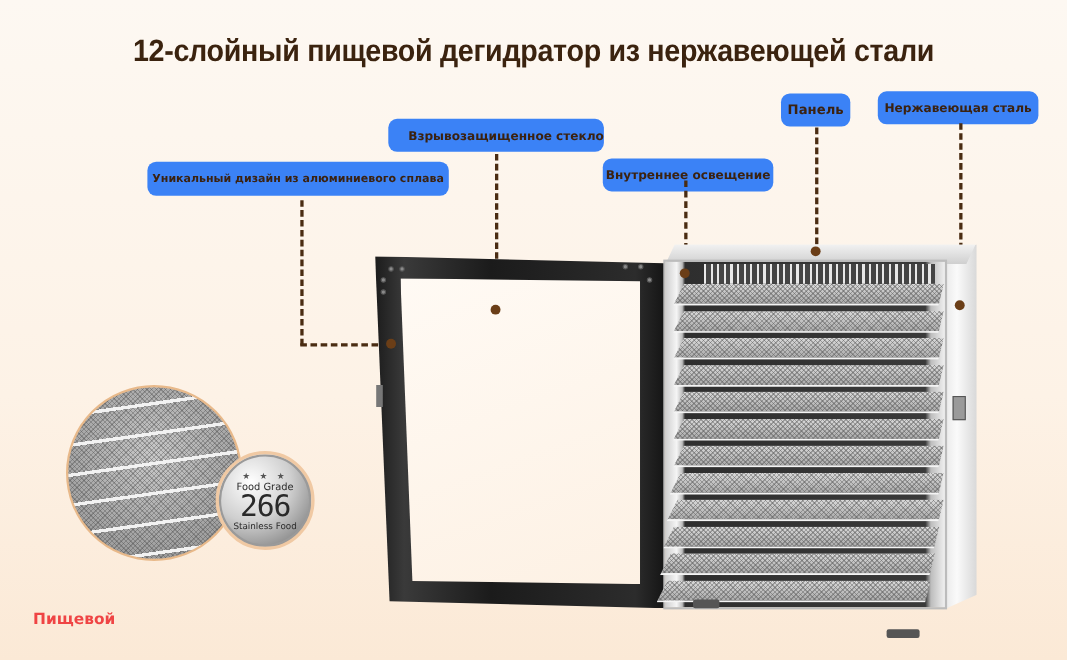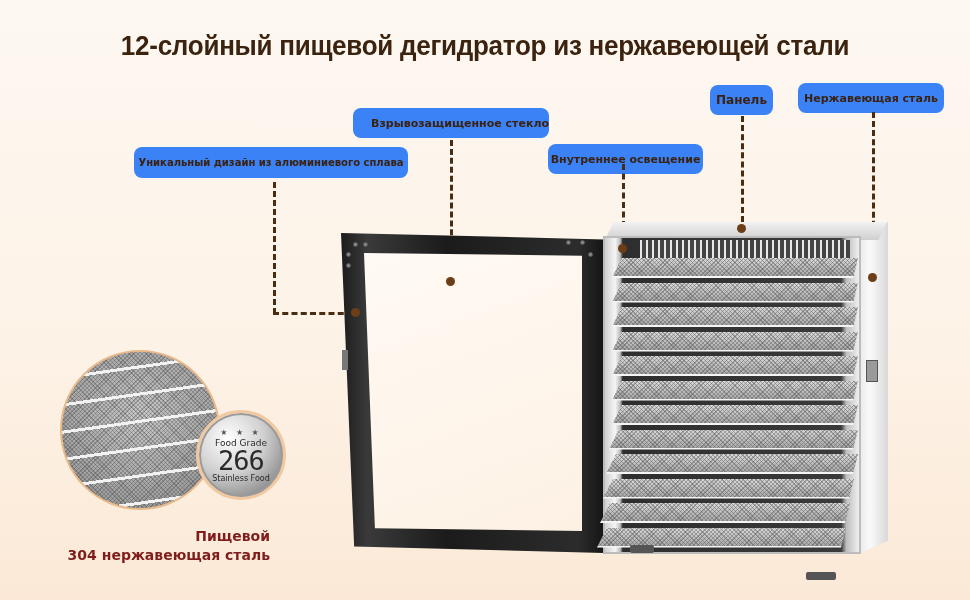--- a/index.html
+++ b/index.html
@@ -88,22 +88,22 @@
     background: radial-gradient(circle at 35% 30%, #ffffff, #cfcfcf 45%, #8c8c8c 80%, #5e5e5e);
     border: 3px solid #f0c9a3; box-shadow: 0 0 0 2px #9a9a9a inset;
     display: flex; flex-direction: column; align-items: center; justify-content: center;
     color: #2a2a2a; font-family: "DejaVu Sans", sans-serif;
   }
   .badge .stars { font-size: 8px; letter-spacing: 3px; color: #555; margin-bottom: 1px; }
   .badge .fg { font-size: 9px; }
   .badge .num { font-size: 27px; line-height: 26px; font-family: "DejaVu Sans Mono", monospace; letter-spacing: -1px; }
   .badge .ss { font-size: 8px; }
   .caption {
-    position: absolute; left: 30px; top: 527px; width: 240px; text-align: right;
-    font-family: "DejaVu Sans", sans-serif; font-weight: bold; font-size: 14px; line-height: 19px; color: #7f1d1d;
+    position: absolute; left: 30px; top: 554px; width: 240px; text-align: left;
+    font-family: "DejaVu Sans", sans-serif; font-weight: bold; font-size: 14px; line-height: 19px; color: #ef4444;
   }
 </style>
 </head>
 <body>
 
 <div class="title">12-слойный пищевой дегидратор из нержавеющей стали</div>
 
 <div class="callout" style="left:134px;top:147px;width:274px;height:31px;font-size:10px;">
   <span>Уникальный дизайн из алюминиевого сплава</span>
 </div>
@@ -170,14 +170,13 @@
 
 <div class="mesh-circle"></div>
 <div class="badge">
   <span class="stars">★ ★ ★</span>
   <span class="fg">Food Grade</span>
   <span class="num">266</span>
   <span class="ss">Stainless Food</span>
 </div>
 <div class="caption">
   <div>Пищевой</div>
-  <div>304 нержавеющая сталь</div>
 </div>
 
 </body></html>

